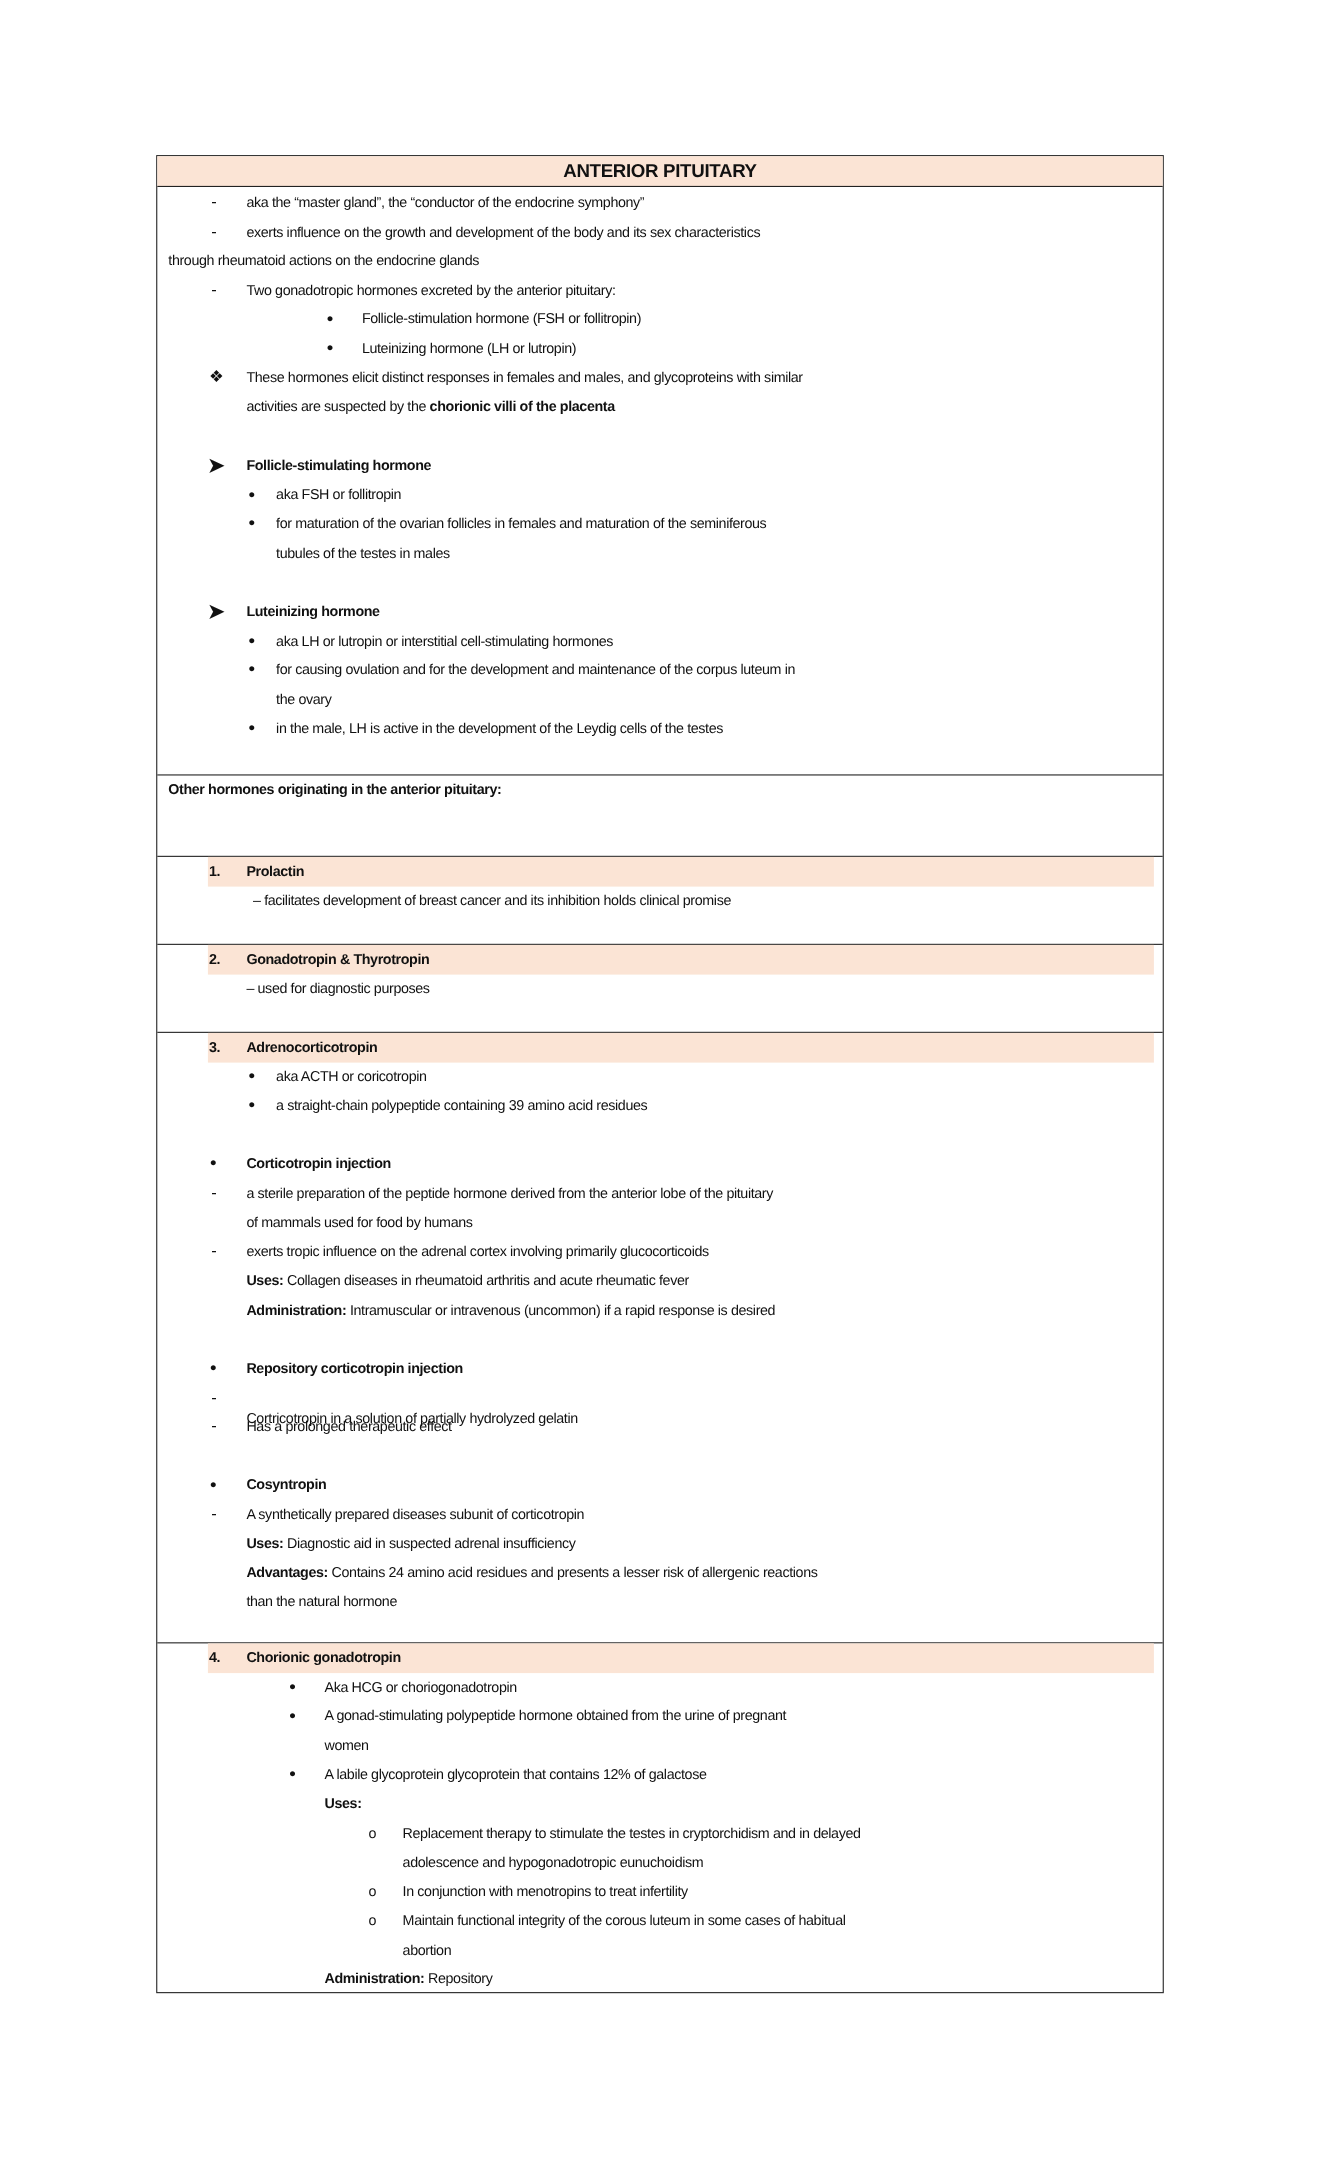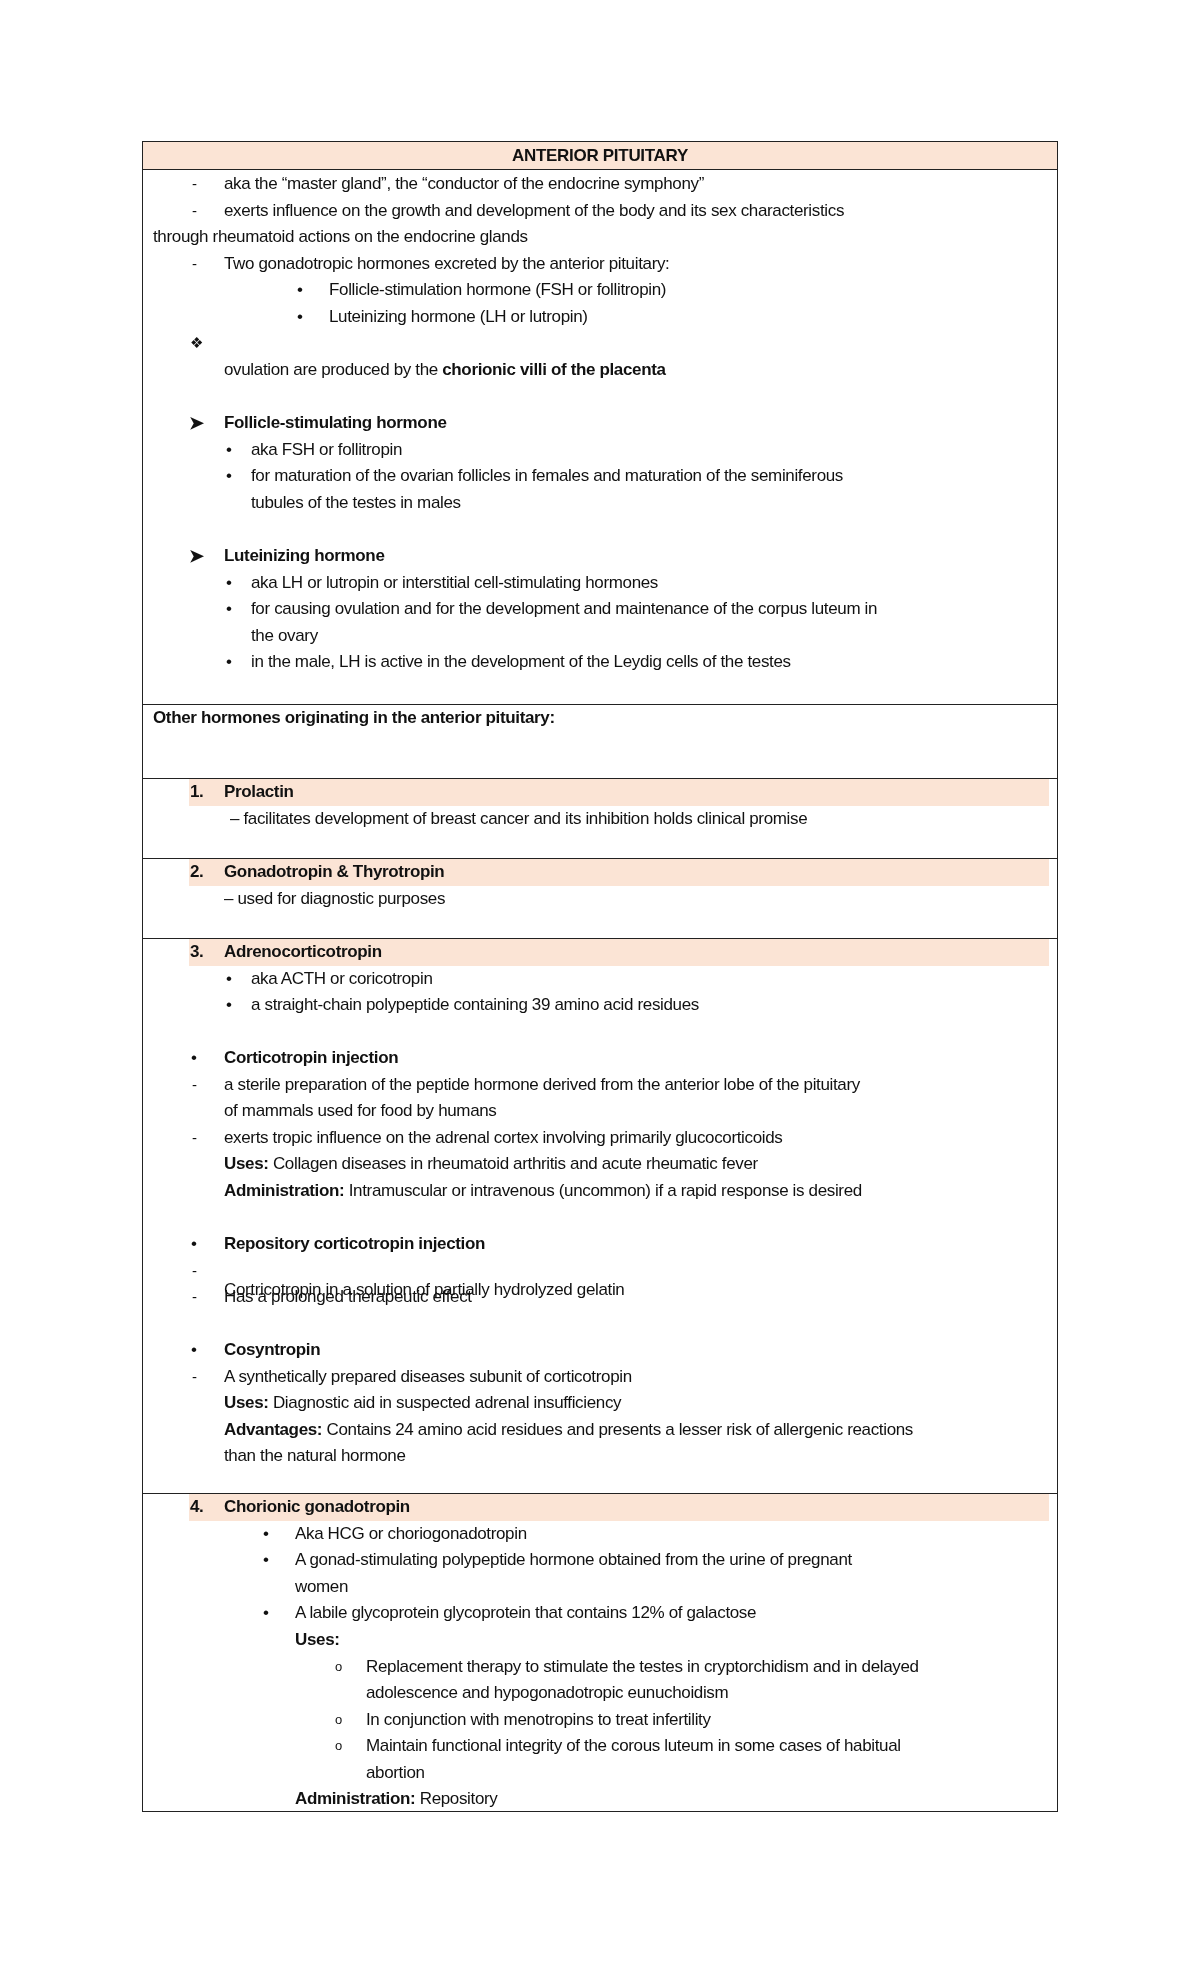--- a/index.html
+++ b/index.html
@@ -6,21 +6,21 @@
   body { width: 1200px; height: 1976px; position: relative; overflow: hidden;
          font-family: "Liberation Sans", sans-serif; color: #111; }
   .page { position: absolute; left: 0; top: 0; width: 1200px; height: 1612px; background: #fff; }
   .table { position: absolute; left: 142px; top: 141px; width: 916px; height: 1671px;
            border: 1.5px solid #222; box-sizing: border-box; }
   .row { position: absolute; left: 0; width: 100%; box-sizing: border-box; border-top: 1.5px solid #222; }
   .row.first { border-top: none; }
   .header-row { top: 0; height: 28px; background: #FBE4D5; border-bottom: 1.5px solid #222; }
   .header-title { position: absolute; left: 0; right: 0; top: 4px; text-align: center;
                   font-weight: bold; font-size: 17px; letter-spacing: -0.3px; }
-  .line { position: absolute; font-size: 17px; letter-spacing: -0.35px; white-space: nowrap; line-height: 22px; }
+  .line { position: absolute; font-size: 13px; letter-spacing: -0.35px; white-space: nowrap; line-height: 22px; }
   .mk { position: absolute; font-size: 17px; line-height: 22px; }
   .b { font-weight: bold; }
   .hl { position: absolute; left: 46px; right: 8px; height: 27px; background: #FBE4D5; }
   .dash-mk { font-size: 15px; }
   .circ { font-size: 13px; }
   .arrow-mk { font-size: 18px; font-weight: bold; }
 </style>
 </head>
 <body>
 
@@ -42,21 +42,22 @@
 
       <span class="mk dash-mk" style="left:49px;top:83px">-</span>
       <span class="line" style="left:81px;top:83px">Two gonadotropic hormones excreted by the anterior pituitary:</span>
 
       <span class="mk" style="left:154px;top:109px">•</span>
       <span class="line" style="left:186px;top:109px">Follicle-stimulation hormone (FSH or follitropin)</span>
       <span class="mk" style="left:154px;top:136px">•</span>
       <span class="line" style="left:186px;top:136px"> Luteinizing hormone (LH or lutropin)</span>
 
       <span class="mk" style="left:47px;top:162px;font-size:15px">❖</span>
-      <span class="line" style="left:81px;top:189px"><span>ovulation are produced by the </span><span class="b">chorionic villi of the placenta</span></span>
+      <span class="line" style="left:81px;top:162px">These hormones elicit distinct responses in females and males, and glycoproteins with similar</span>
+      <span class="line" style="left:81px;top:189px"><span>activities are suspected by the </span><span class="b">chorionic villi of the placenta</span></span>
 
       <span class="mk arrow-mk" style="left:46px;top:242px">➤</span>
       <span class="line b" style="left:81px;top:242px">Follicle-stimulating hormone</span>
       <span class="mk" style="left:83px;top:269px">•</span>
       <span class="line" style="left:108px;top:269px">aka FSH or follitropin</span>
       <span class="mk" style="left:83px;top:295px">•</span>
       <span class="line" style="left:108px;top:295px">for maturation of the ovarian follicles in females and maturation of the seminiferous</span>
       <span class="line" style="left:108px;top:322px">tubules of the testes in males</span>
 
       <span class="mk arrow-mk" style="left:46px;top:375px">➤</span>

